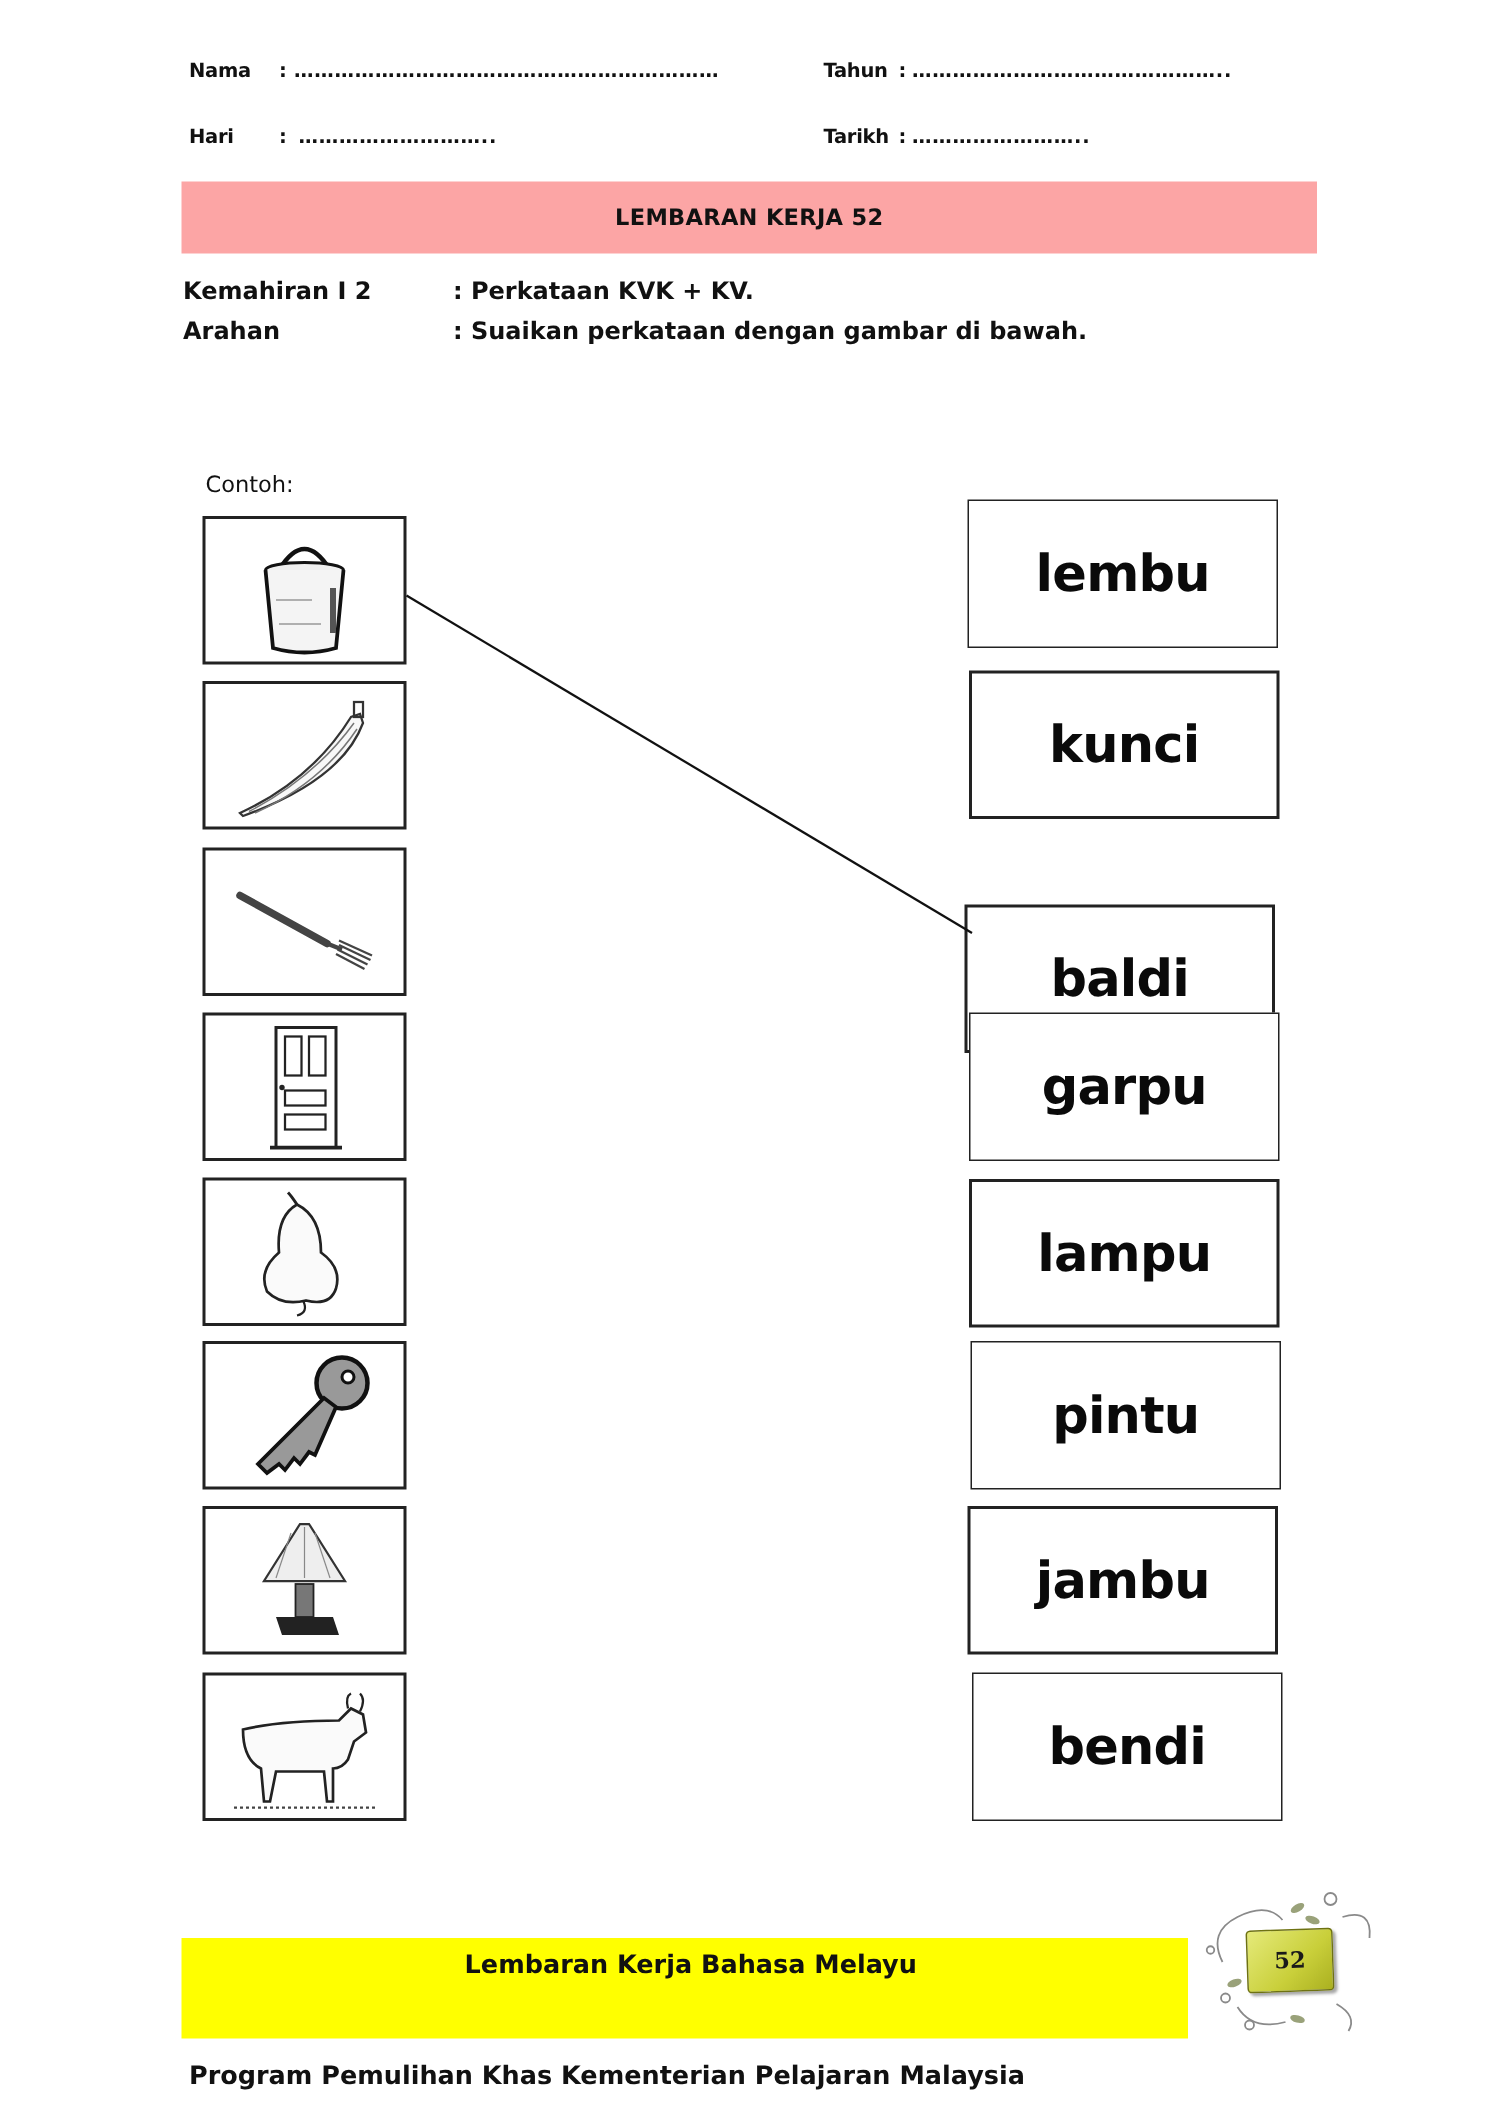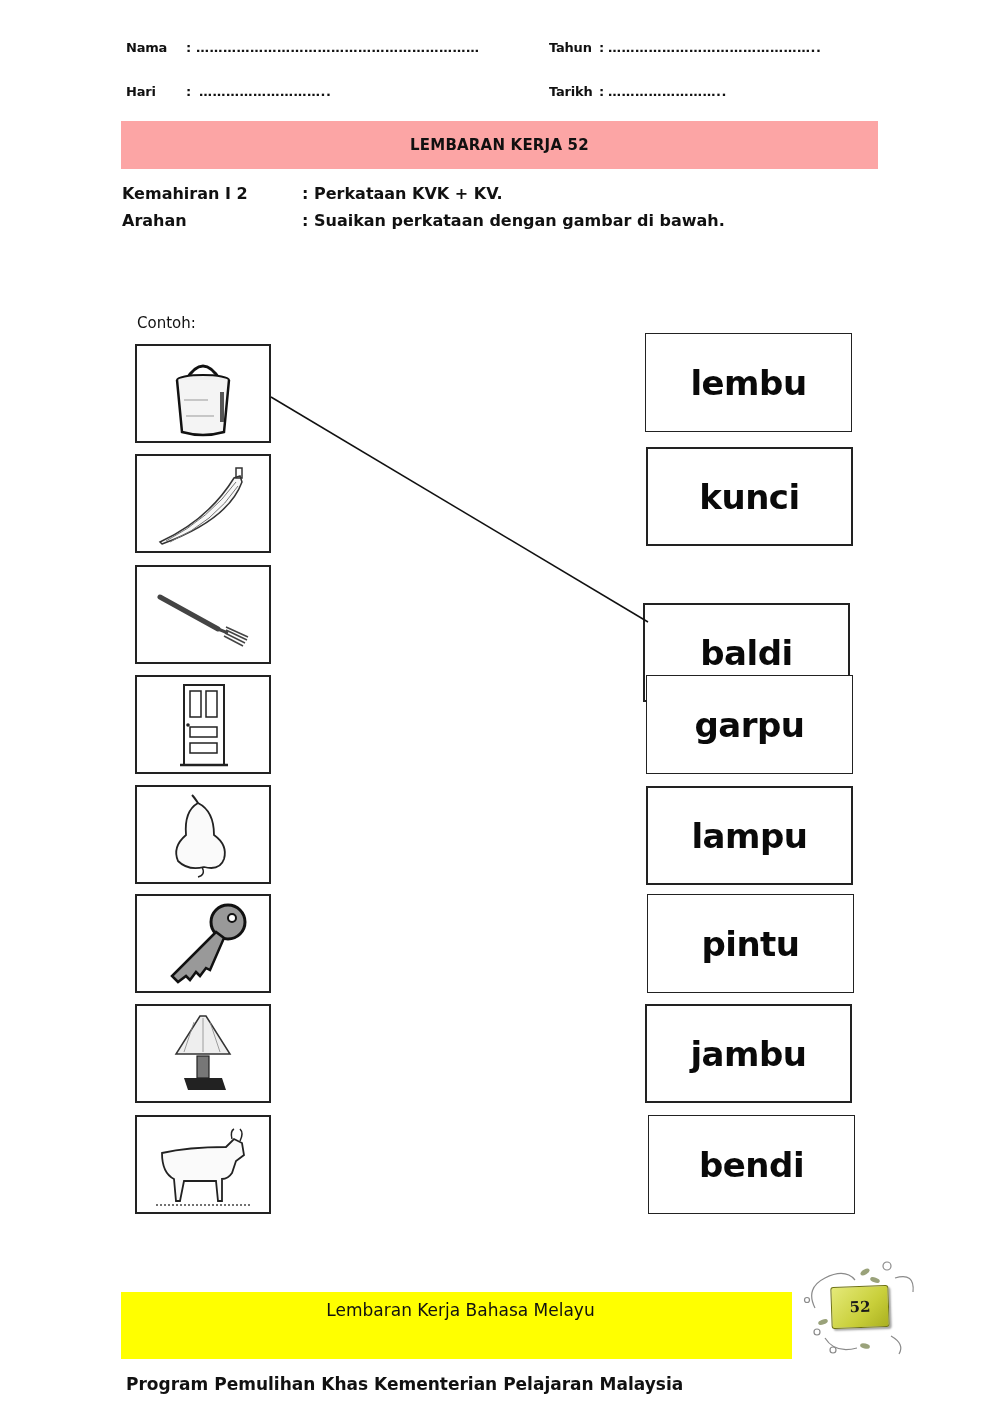--- a/index.html
+++ b/index.html
@@ -35,21 +35,21 @@
       border: 1.5px solid #222; background: #fff;
       display: flex; align-items: center; justify-content: center;
     }
     .word-box.thick { border-width: 2.5px; }
     .word-box span { font-size: 34px; font-weight: bold; letter-spacing: -0.5px; color: #0a0a0a; }
 
     .footer-bar {
       position: absolute; left: 121px; top: 1292px; width: 671px; height: 67px;
       background: #ffff00;
     }
-    .footer-line1 { position: absolute; left: 0; width: 100%; top: 8px; text-align: center; font-size: 17px; font-weight: normal; padding-left: 8px; }
+    .footer-line1 { position: absolute; left: 0; width: 100%; top: 8px; text-align: center; font-size: 17px; font-weight: bold; padding-left: 8px; }
     .footer-line2 { position: absolute; left: 5px; top: 34px; font-size: 17px; font-weight: bold; white-space: nowrap; margin-top: 48px; }
 
     .badge-wrap { position: absolute; left: 795px; top: 1258px; width: 130px; height: 100px; }
     .badge {
       position: absolute; left: 36px; top: 28px; width: 58px; height: 42px;
       background: linear-gradient(135deg, #e5ea7a 0%, #c9cf3a 60%, #aab020 100%);
       border: 1.5px solid #6e7212; border-radius: 3px;
       box-shadow: 2px 2px 2px rgba(0,0,0,0.35);
       display: flex; align-items: center; justify-content: center;
       transform: rotate(-2deg);

